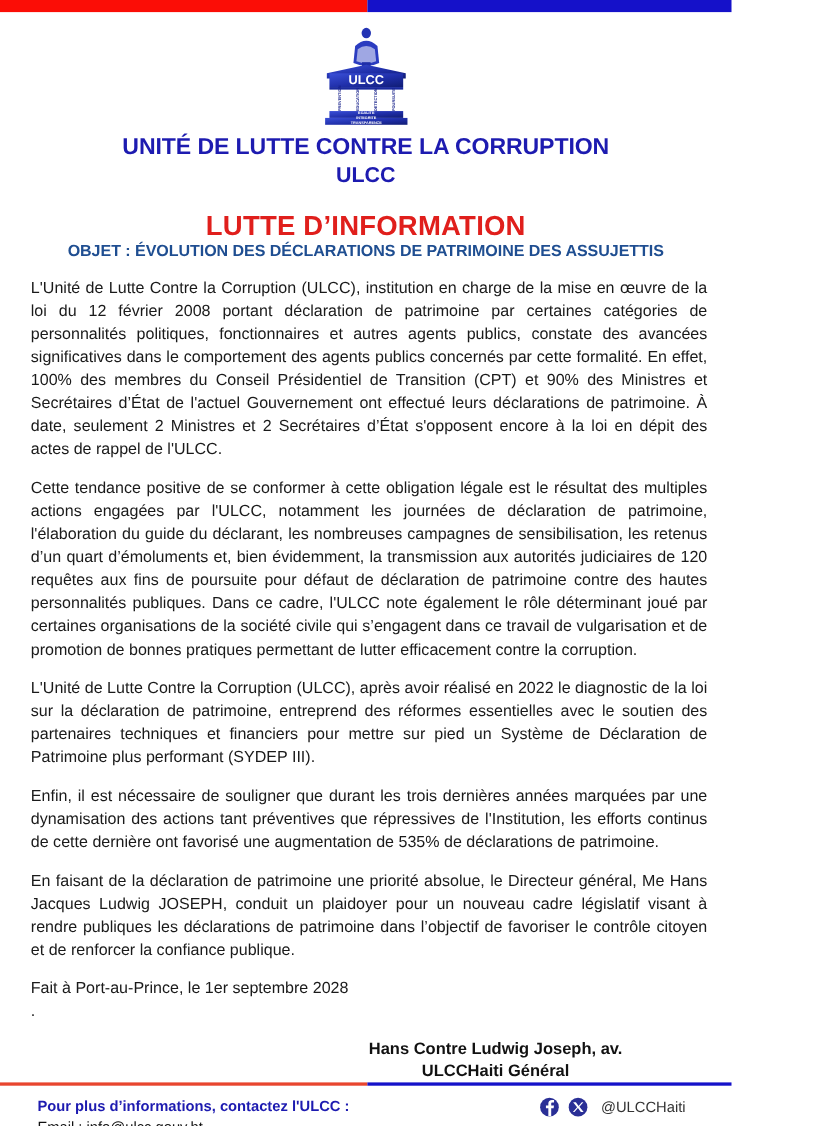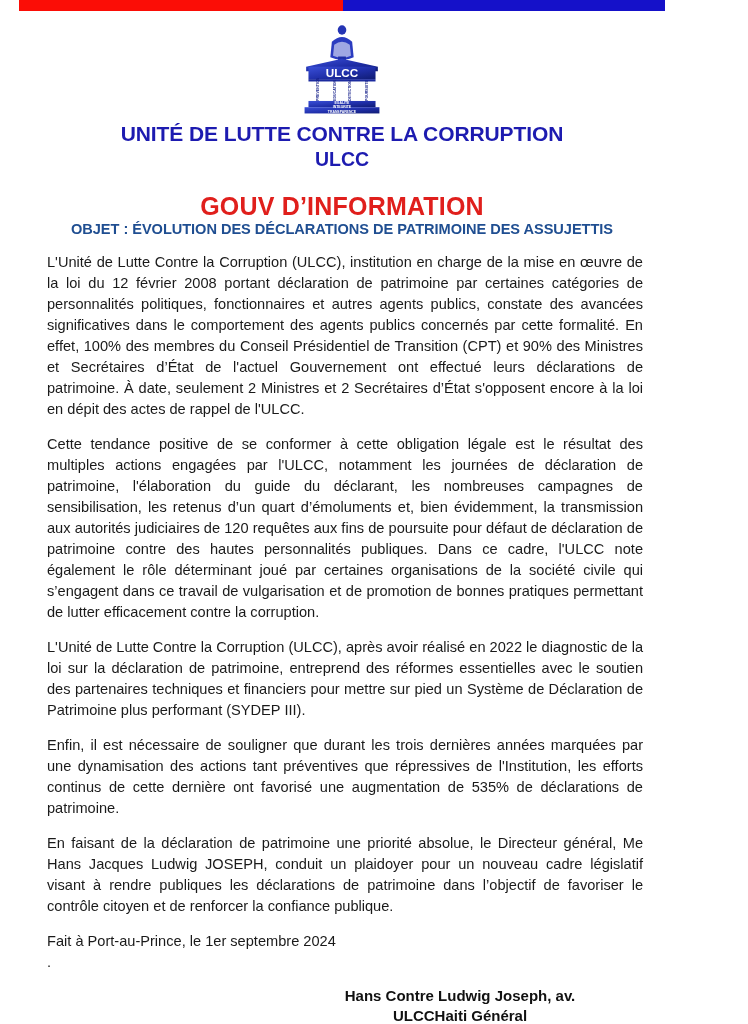--- a/index.html
+++ b/index.html
@@ -13,21 +13,20 @@
     font-family: "Liberation Sans", sans-serif;
     overflow: hidden;
   }
   .page {
     position: relative;
     width: 665px;
     height: 1024px;
     box-sizing: border-box;
     display: flex;
     flex-direction: column;
-    padding-left: 19px;
   }
 
   
   .topbar {
     display: flex;
     width: 100%;
     height: 11px;
     flex: 0 0 auto;
   }
   .topbar .seg-red {
@@ -248,46 +247,47 @@
       <g fill="#ffffff" font-family="'Liberation Sans', sans-serif" font-size="4.4" font-weight="bold" text-anchor="middle">
         <text x="60" y="104">EGALITE</text>
         <text x="60" y="109.6">INTEGRITE</text>
         <text x="60" y="115">TRANSPARENCE</text>
       </g>
     </svg>
     <div class="org-title">UNITÉ DE LUTTE CONTRE LA CORRUPTION</div>
     <div class="org-abbr">ULCC</div>
   </div>
 
-  <div class="doc-title">GOUV D’INFORMATION</div>
+  <div class="doc-title">LUTTE D’INFORMATION</div>
   <div class="doc-subject">OBJET : ÉVOLUTION DES DÉCLARATIONS DE PATRIMOINE DES ASSUJETTIS</div>
 
   <div class="body-area">
     <p class="para">L'Unité de Lutte Contre la Corruption (ULCC), institution en charge de la mise en œuvre de la loi du 12 février 2008 portant déclaration de patrimoine par certaines catégories de personnalités politiques, fonctionnaires et autres agents publics, constate des avancées significatives dans le comportement des agents publics concernés par cette formalité. En effet, 100% des membres du Conseil Présidentiel de Transition (CPT) et 90% des Ministres et Secrétaires d’État de l'actuel Gouvernement ont effectué leurs déclarations de patrimoine. À date, seulement 2 Ministres et 2 Secrétaires d’État s'opposent encore à la loi en dépit des actes de rappel de l'ULCC.</p>
     <p class="para">Cette tendance positive de se conformer à cette obligation légale est le résultat des multiples actions engagées par l'ULCC, notamment les journées de déclaration de patrimoine, l'élaboration du guide du déclarant, les nombreuses campagnes de sensibilisation, les retenus d’un quart d’émoluments et, bien évidemment, la transmission aux autorités judiciaires de 120 requêtes aux fins de poursuite pour défaut de déclaration de patrimoine contre des hautes personnalités publiques. Dans ce cadre, l'ULCC note également le rôle déterminant joué par certaines organisations de la société civile qui s’engagent dans ce travail de vulgarisation et de promotion de bonnes pratiques permettant de lutter efficacement contre la corruption.</p>
     <p class="para">L'Unité de Lutte Contre la Corruption (ULCC), après avoir réalisé en 2022 le diagnostic de la loi sur la déclaration de patrimoine, entreprend des réformes essentielles avec le soutien des partenaires techniques et financiers pour mettre sur pied un Système de Déclaration de Patrimoine plus performant (SYDEP III).</p>
     <p class="para">Enfin, il est nécessaire de souligner que durant les trois dernières années marquées par une dynamisation des actions tant préventives que répressives de l'Institution, les efforts continus de cette dernière ont favorisé une augmentation de 535% de déclarations de patrimoine.</p>
     <p class="para">En faisant de la déclaration de patrimoine une priorité absolue, le Directeur général, Me Hans Jacques Ludwig JOSEPH, conduit un plaidoyer pour un nouveau cadre législatif visant à rendre publiques les déclarations de patrimoine dans l’objectif de favoriser le contrôle citoyen et de renforcer la confiance publique.</p>
 
-    <p class="date-line">Fait à Port-au-Prince, le 1er septembre 2024</p>
+    <p class="date-line">Fait à Port-au-Prince, le 1er septembre 2028</p>
     <p class="stray-dot">.</p>
 
     <div class="signature">
       <div class="sig-name">Hans Contre Ludwig Joseph, av.</div>
       <div class="sig-role">ULCCHaiti Général</div>
     </div>
   </div>
 
   <div class="footer">
     <div class="footer-rule">
       <div class="seg-red"></div>
       <div class="seg-blue"></div>
     </div>
     <div class="footer-content">
       <div class="footer-left">
+        <div class="footer-heading">Pour plus d’informations, contactez l'ULCC :</div>
         <div class="footer-line">Email : info@ulcc.gouv.ht</div>
         <div class="footer-line">Téléphones : (509) 28110661 / 28167071</div>
       </div>
       <div class="footer-right">
         <div class="social-row">
           <span class="social-icon">
             <svg width="17" height="17" viewBox="0 0 17 17" aria-hidden="true">
               <path d="M10.1 17V9.6h2.2l.33-2.5H10.1V5.5c0-.72.2-1.21 1.25-1.21h1.33V2.05A18 18 0 0 0 10.74 1.9c-1.93 0-3.25 1.16-3.25 3.3v1.9H5.3v2.5h2.19V17z" fill="#ffffff"></path>
             </svg>
           </span>

